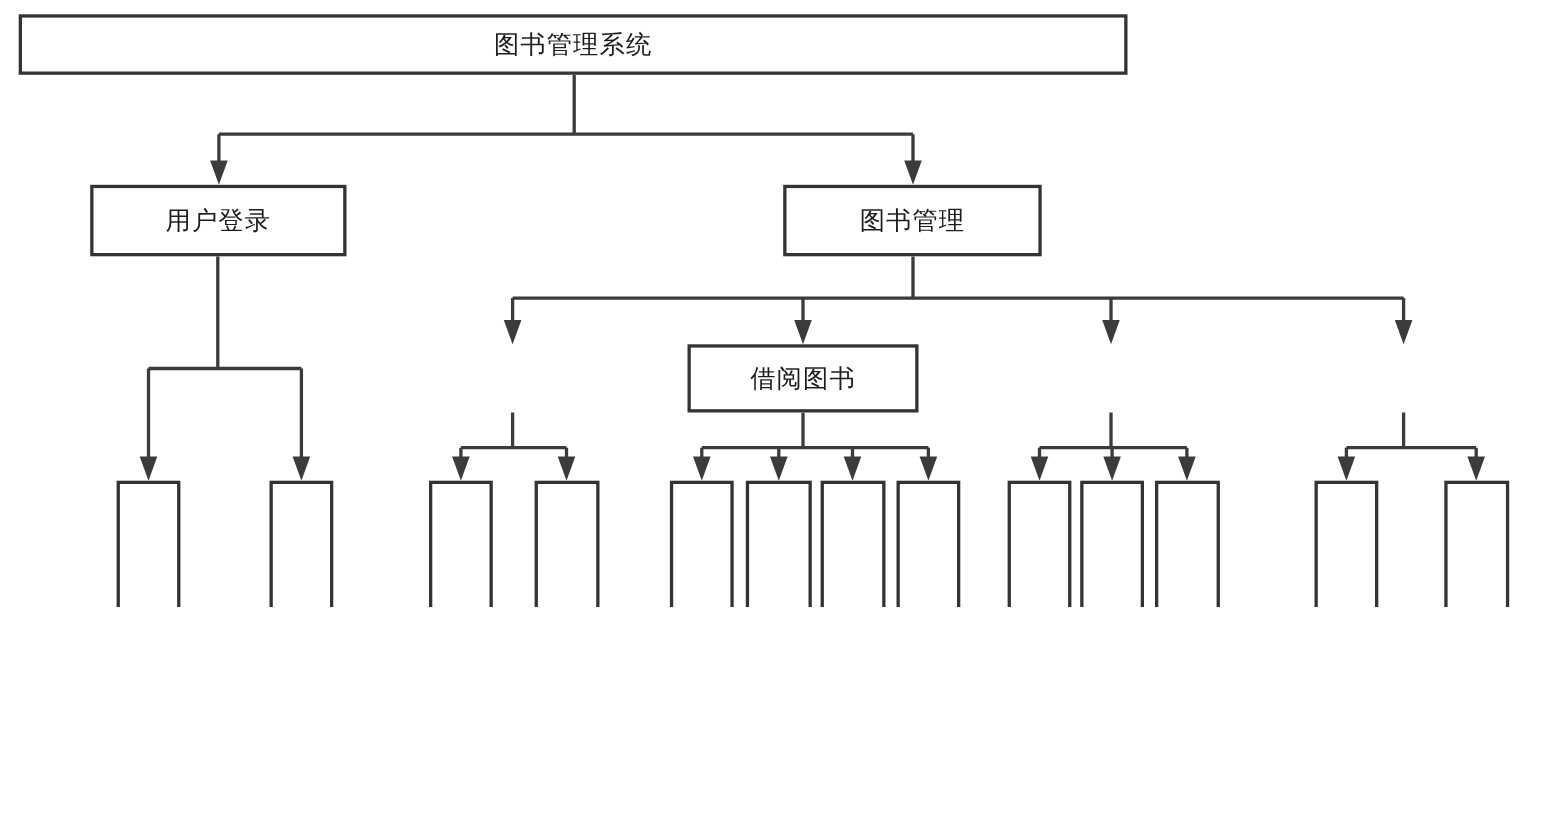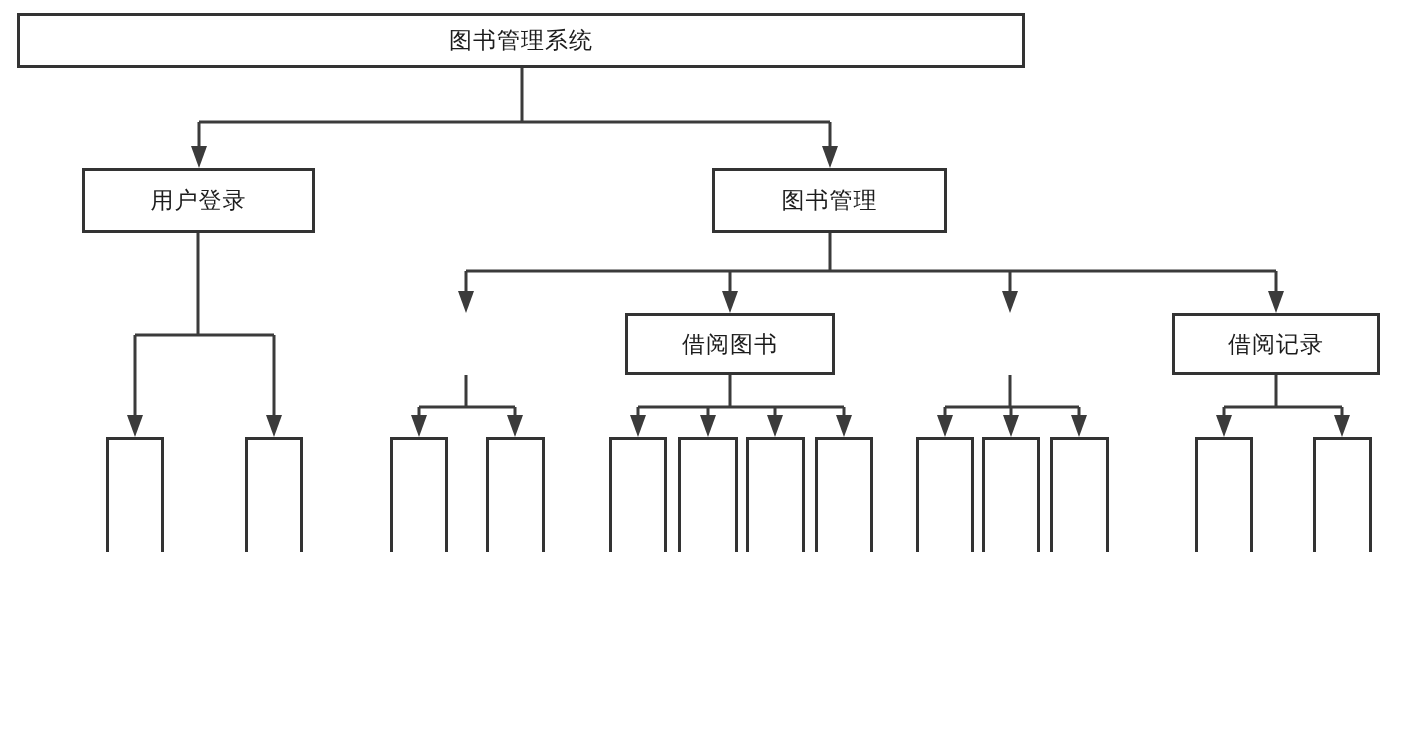--- a/index.html
+++ b/index.html
@@ -71,21 +71,20 @@
     <use href="#ah" x="1224" y="437"></use>
     <use href="#ah" x="1342" y="437"></use>
   </svg>
 
   <div class="box hbox" style="left:17px;top:13px;width:1008px;height:55px">图书管理系统</div>
 
   <div class="box hbox" style="left:82px;top:168px;width:233px;height:65px">用户登录</div>
   <div class="box hbox" style="left:712px;top:168px;width:235px;height:65px">图书管理</div>
 
   <div class="box hbox" style="left:625px;top:313px;width:210px;height:62px">借阅图书</div>
-  <div class="box hbox" style="left:1172px;top:313px;width:208px;height:62px">借阅记录</div>
 
   <div class="box vbox" style="left:106px;top:437px;width:58px;height:298px">用户登录</div>
   <div class="box vbox" style="left:245px;top:437px;width:58px;height:298px">注销登录</div>
 
   <div class="box vbox" style="left:390px;top:437px;width:58px;height:298px">查询图书</div>
   <div class="box vbox" style="left:486px;top:437px;width:59px;height:298px">借阅图书</div>
 
   <div class="box vbox" style="left:609px;top:437px;width:58px;height:298px">查询图书</div>
   <div class="box vbox" style="left:678px;top:437px;width:60px;height:298px">新增图书（管理员）</div>
   <div class="box vbox" style="left:746px;top:437px;width:59px;height:298px">编辑图书（管理员）</div>

